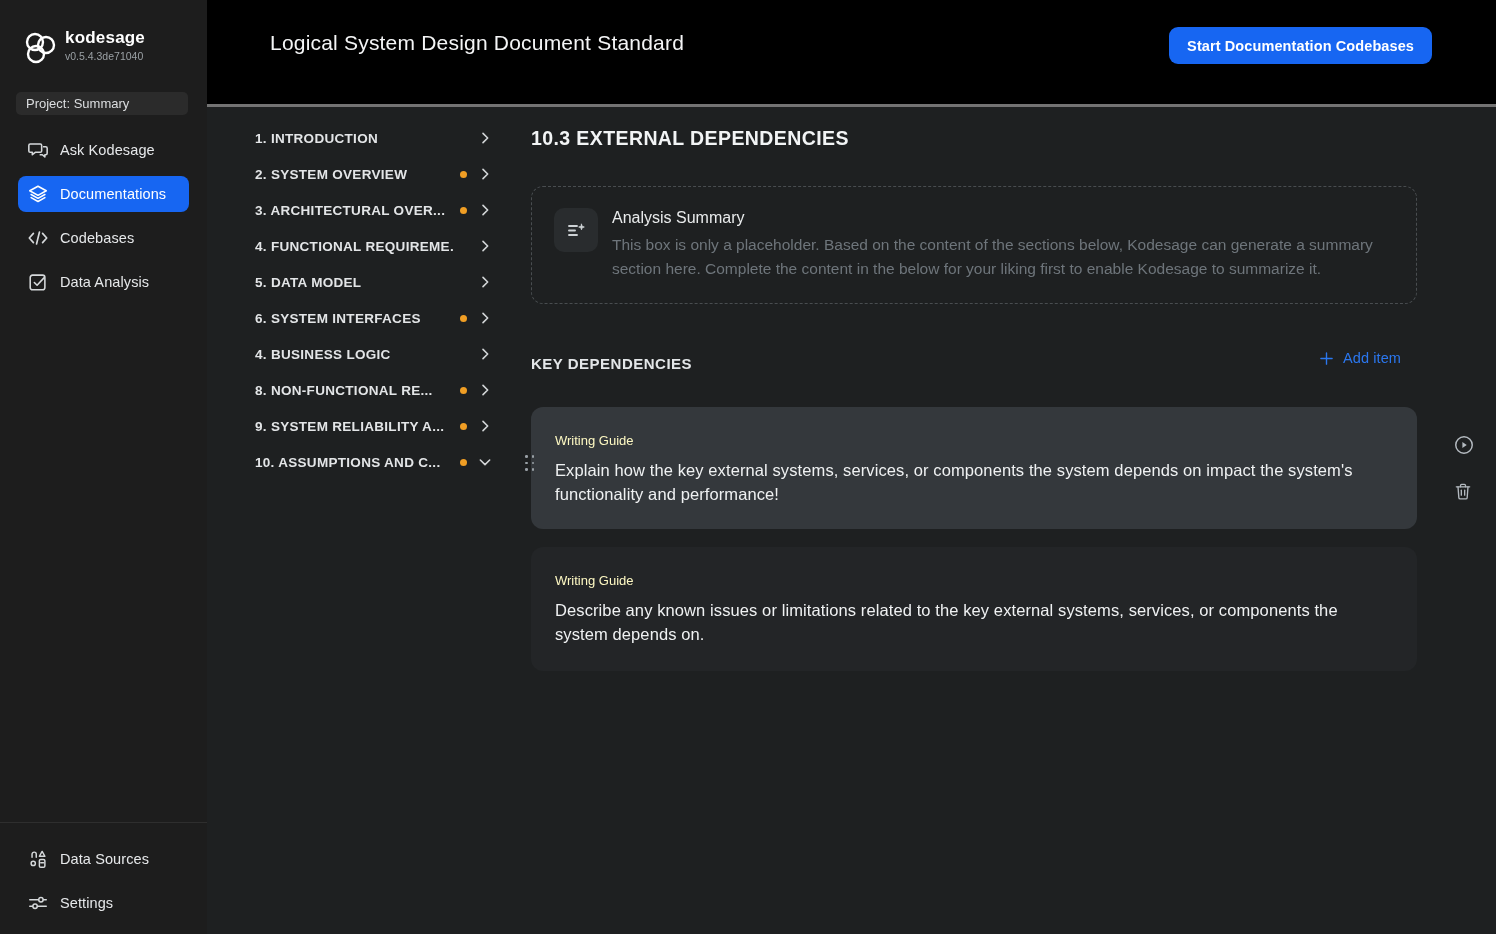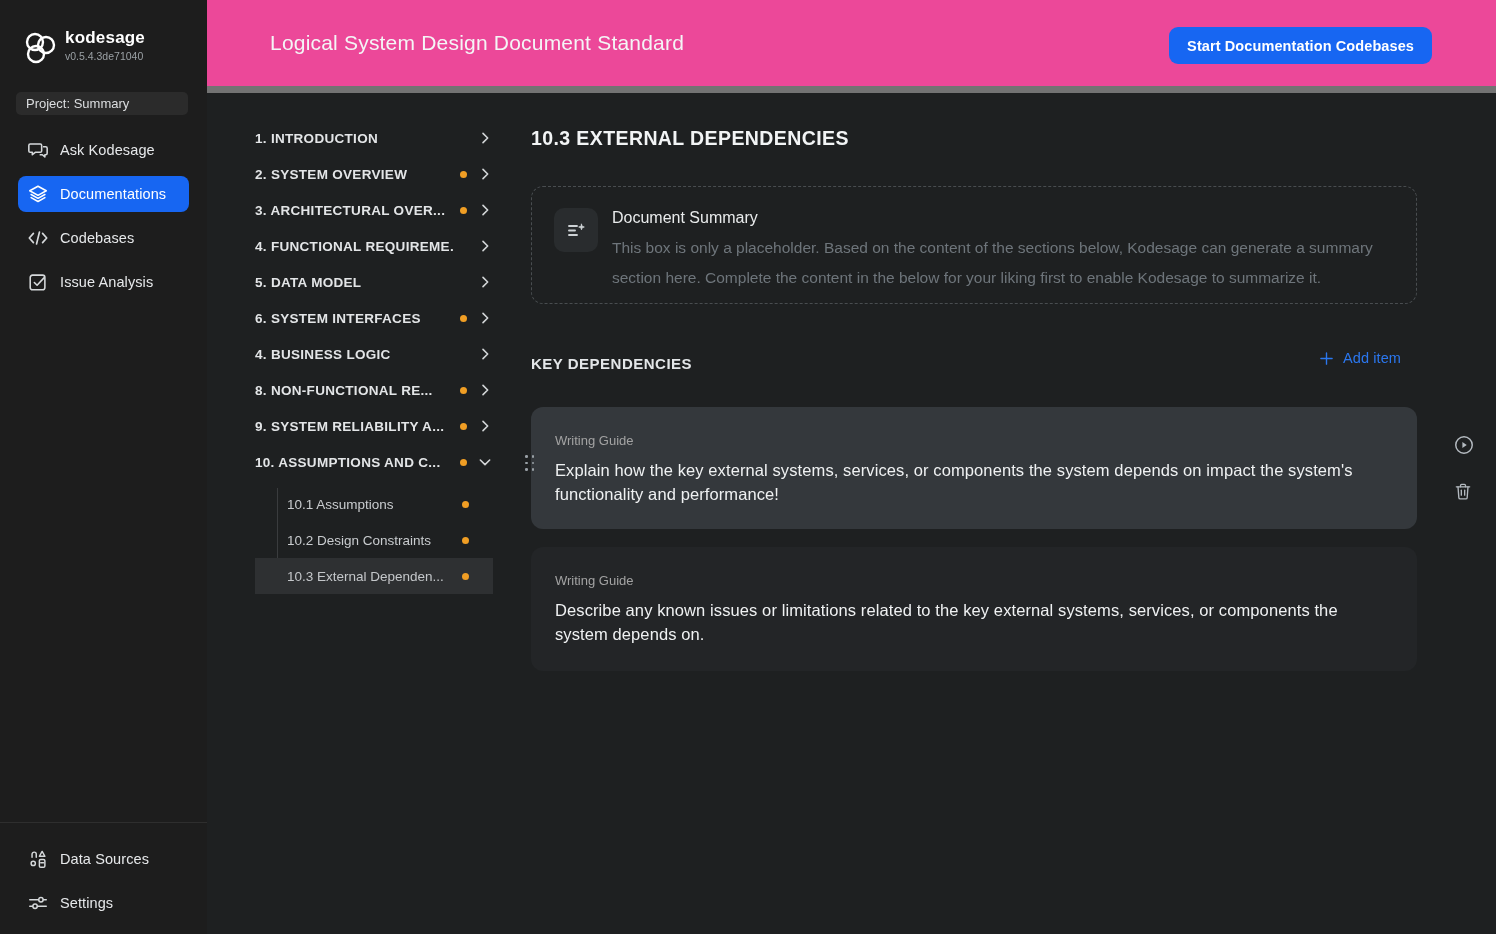--- a/index.html
+++ b/index.html
@@ -24,21 +24,21 @@
   .nav { position:absolute; left:18px; right:18px; top:132px; display:flex; flex-direction:column; gap:8px; }
   .nav-item { height:36px; border-radius:8px; display:flex; align-items:center; padding-left:8px; cursor:pointer; }
   .nav-item .nav-icon { width:23px; height:23px; display:flex; align-items:center; justify-content:center; color:#d6d9db; }
   .nav-item .nav-label { margin-left:11px; font-size:14.5px; color:#e6e8ea; letter-spacing:0.1px; }
   .nav-item.active { background:#1766f2; }
   .nav-item.active .nav-icon, .nav-item.active .nav-label { color:#ffffff; }
   .sidebar-footer { position:absolute; left:0; right:0; top:822px; bottom:0; border-top:1px solid #2e2e2e; }
   .footer-nav { position:absolute; left:18px; right:18px; top:18px; display:flex; flex-direction:column; gap:8px; }
 
   
-  .header { position:absolute; left:207px; top:0; right:0; height:93px; background:#ec4899; border-bottom:7px solid #737373; z-index:2; }
+  .header { position:absolute; left:207px; top:0; right:0; height:107px; background:#000000; border-bottom:3px solid #737373; z-index:2; }
   .page-title { position:absolute; left:63px; top:31px; font-size:21px; font-weight:500; color:#f4f5f6; letter-spacing:0.2px; }
   .start-btn { position:absolute; right:64px; top:27px; height:37px; padding:0 18px; background:#1766f2; border:none; border-radius:9px;
     color:#ffffff; font-size:14.5px; font-weight:600; font-family:"Liberation Sans",sans-serif; cursor:pointer; letter-spacing:0.1px; }
 
   
   .content { position:absolute; left:207px; top:92px; right:0; bottom:0; background:#1e2021; }
 
   
   .toc { position:absolute; left:48px; top:28px; width:238px; }
   .toc-row { height:36px; display:flex; align-items:center; cursor:pointer; }
@@ -54,31 +54,31 @@
   .toc-subrow.selected .toc-sublabel { color:#c4c7ca; }
 
   
   .main-col { position:absolute; left:324px; top:0; width:886px; height:100%; }
   .section-heading { position:absolute; left:0; top:35px; font-size:19.5px; font-weight:700; letter-spacing:0.4px; color:#f2f4f5; }
 
   .summary-box { position:absolute; left:0; top:94px; width:886px; height:118px; border:1.5px dashed #494d50; border-radius:12px; }
   .summary-icon-box { position:absolute; left:22px; top:21px; width:44px; height:44px; background:#292c2e; border-radius:10px;
     display:flex; align-items:center; justify-content:center; color:#ced3d6; }
   .summary-title { position:absolute; left:80px; top:22px; font-size:16px; color:#e9ebec; }
-  .summary-body { position:absolute; left:80px; top:46px; width:778px; font-size:15.5px; line-height:30px; color:#6e757b; }
+  .summary-body { position:absolute; left:80px; top:46px; width:778px; font-size:15.5px; line-height:24px; color:#6e757b; }
 
   .key-deps-label { position:absolute; left:0; top:263px; font-size:15px; font-weight:700; letter-spacing:0.5px; color:#e3e6e8; }
   .add-item { position:absolute; right:16px; top:258px; display:flex; align-items:center; gap:9px; cursor:pointer; }
   .add-item .plus { width:15px; height:15px; color:#2b77ef; }
   .add-item .add-label { font-size:14.5px; color:#2b77ef; letter-spacing:0.1px; }
 
   .guide-card { position:absolute; left:0; width:886px; border-radius:12px; }
   .guide-card.card-active { top:315px; height:122px; background:#34383c; }
   .guide-card.card-plain  { top:455px; height:124px; background:#232527; }
-  .guide-label { position:absolute; left:24px; top:26px; font-size:13px; color:#a3a3a3; }
+  .guide-label { position:absolute; left:24px; top:26px; font-size:13px; color:#fef9c3; }
   .guide-text { position:absolute; left:24px; top:51px; width:800px; font-size:16.5px; line-height:24px; color:#eff1f2; letter-spacing:0.1px; }
 
   .drag-handle { position:absolute; left:318px; top:363px; width:10px; height:18px;
     display:grid; grid-template-columns:2.5px 2.5px; grid-auto-rows:2.5px; gap:4px; cursor:grab; }
   .drag-handle i { background:#99a0a6; border-radius:50%; }
 
   .row-actions { position:absolute; right:21px; top:342px; display:flex; flex-direction:column; gap:24px; align-items:center; }
   .icon-btn { width:22px; height:22px; color:#b4bac0; cursor:pointer; background:none; border:none; padding:0; }
 </style>
 </head>
@@ -132,21 +132,21 @@
       </span>
       <span class="nav-label">Codebases</span>
     </div>
     <div class="nav-item">
       <span class="nav-icon">
         <svg width="22" height="22" viewBox="0 0 24 24" fill="none" stroke="currentColor" stroke-width="1.7" stroke-linecap="round" stroke-linejoin="round">
           <rect x="3.5" y="4.5" width="16" height="16" rx="2.5"></rect>
           <polyline points="8 12.5 11 15.5 18.5 7.5"></polyline>
         </svg>
       </span>
-      <span class="nav-label">Issue Analysis</span>
+      <span class="nav-label">Data Analysis</span>
     </div>
   </div>
 
   <div class="sidebar-footer">
     <div class="footer-nav">
       <div class="nav-item">
         <span class="nav-icon">
           <svg width="22" height="22" viewBox="0 0 24 24" fill="none" stroke="currentColor" stroke-width="1.6" stroke-linecap="round" stroke-linejoin="round">
             <path d="M5.5 10V6.8a2.3 2.3 0 0 1 4.6 0V10"></path>
             <path d="M16.5 3.8 19.5 9h-6z"></path>
@@ -246,50 +246,35 @@
         </svg>
     </div>
     <div class="toc-row">
       <span class="toc-label">10. ASSUMPTIONS AND C...</span>
       <span class="toc-dot"></span>
       <svg class="toc-chevron" viewBox="0 0 24 24" fill="none" stroke="currentColor" stroke-width="2.4" stroke-linecap="round" stroke-linejoin="round">
           <polyline points="5 9 12 16 19 9"></polyline>
         </svg>
     </div>
 
-    <div class="toc-sub">
-      <div class="toc-guide"></div>
-      <div class="toc-subrow">
-        <span class="toc-sublabel">10.1 Assumptions</span>
-        <span class="toc-dot"></span>
-      </div>
-      <div class="toc-subrow">
-        <span class="toc-sublabel">10.2 Design Constraints</span>
-        <span class="toc-dot"></span>
-      </div>
-      <div class="toc-subrow selected">
-        <span class="toc-sublabel">10.3 External Dependen...</span>
-        <span class="toc-dot"></span>
-      </div>
-    </div>
   </div>
 
   <div class="main-col">
     <div class="section-heading">10.3 EXTERNAL DEPENDENCIES</div>
 
     <div class="summary-box">
       <div class="summary-icon-box">
         <svg width="24" height="24" viewBox="0 0 24 24" fill="none" stroke="currentColor" stroke-width="1.9" stroke-linecap="round">
           <line x1="5" y1="8" x2="13" y2="8"></line>
           <line x1="5" y1="12.5" x2="11" y2="12.5"></line>
           <line x1="5" y1="17" x2="13" y2="17"></line>
           <path d="M17.5 6.2 18.2 8.3 20.3 9 18.2 9.7 17.5 11.8 16.8 9.7 14.7 9 16.8 8.3z" fill="currentColor" stroke-width="0.8"></path>
         </svg>
       </div>
-      <div class="summary-title">Document Summary</div>
+      <div class="summary-title">Analysis Summary</div>
       <div class="summary-body">This box is only a placeholder. Based on the content of the sections below, Kodesage can generate a summary section here. Complete the content in the below for your liking first to enable Kodesage to summarize it.</div>
     </div>
 
     <div class="key-deps-label">KEY DEPENDENCIES</div>
     <div class="add-item">
       <svg class="plus" viewBox="0 0 24 24" fill="none" stroke="currentColor" stroke-width="2.2" stroke-linecap="round">
         <line x1="12" y1="3" x2="12" y2="21"></line>
           <line x1="3" y1="12" x2="21" y2="12"></line>
       </svg>
       <span class="add-label">Add item</span>

